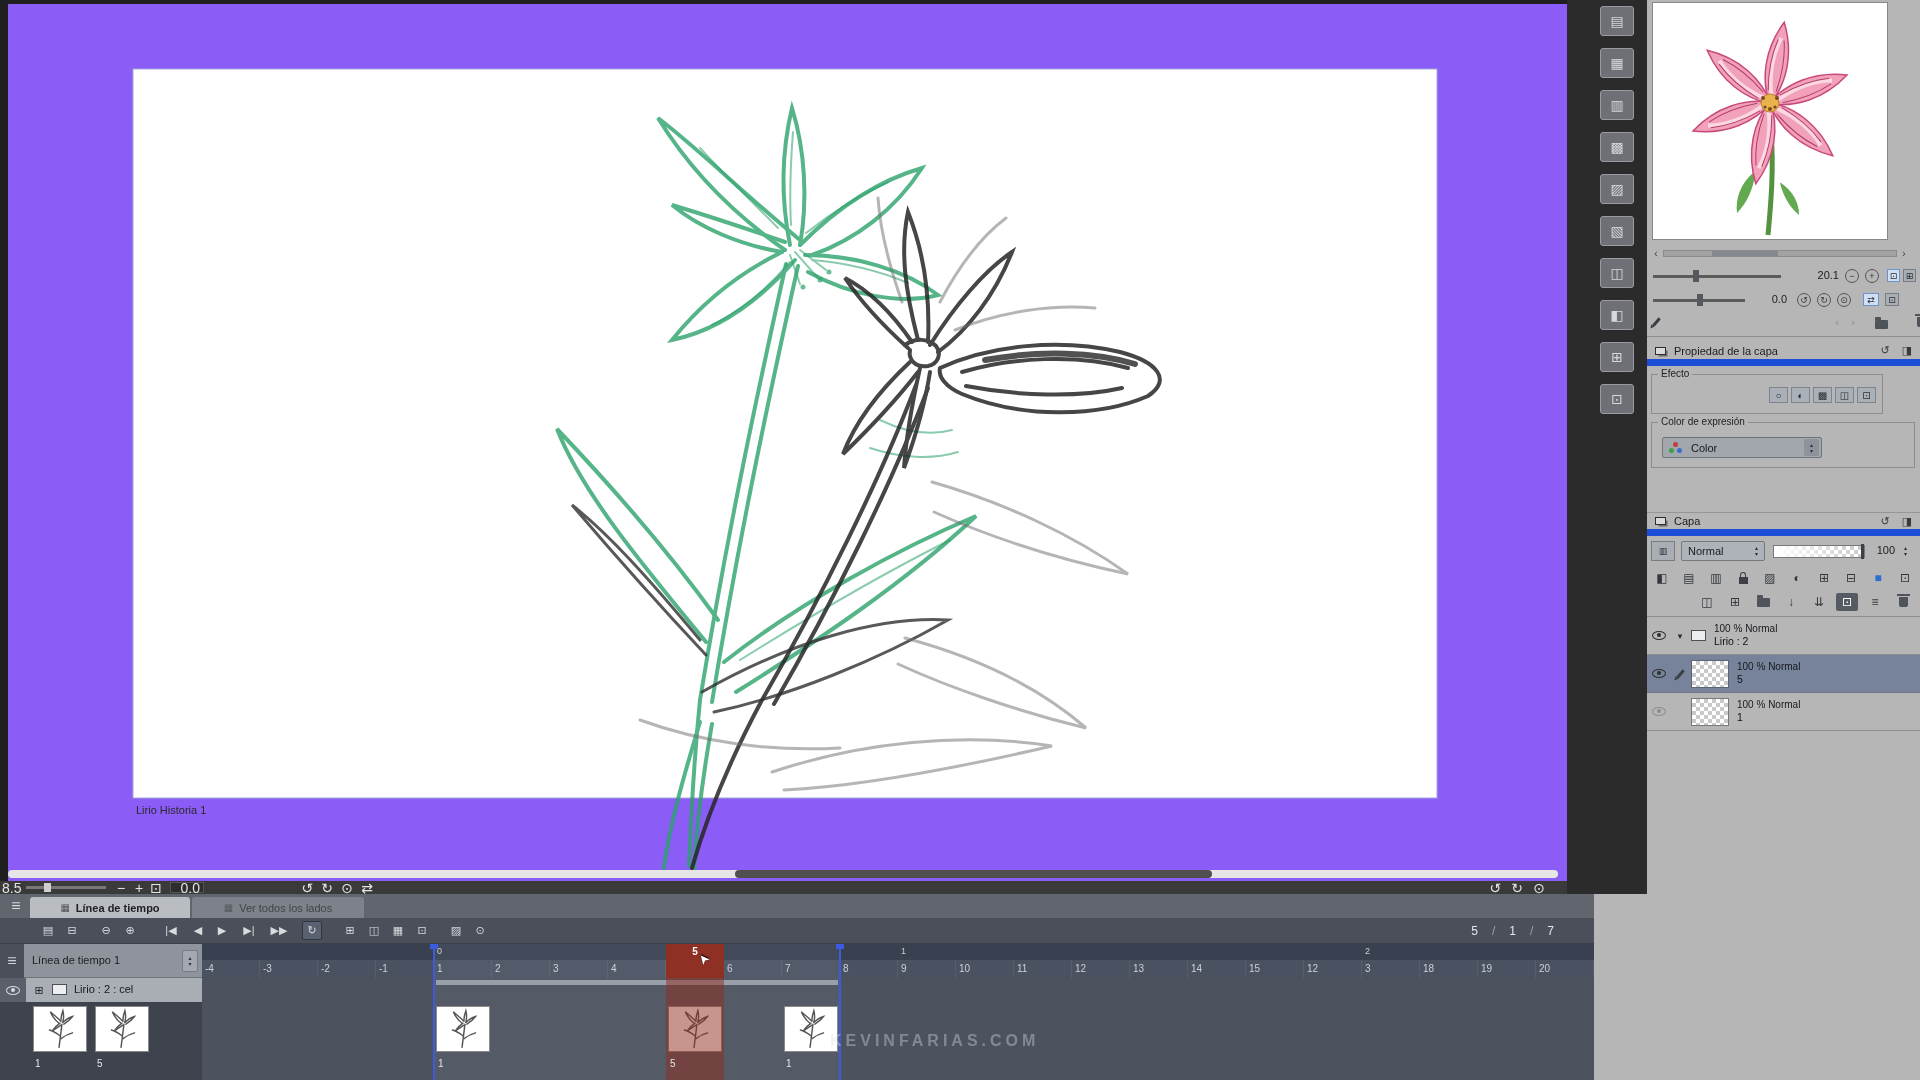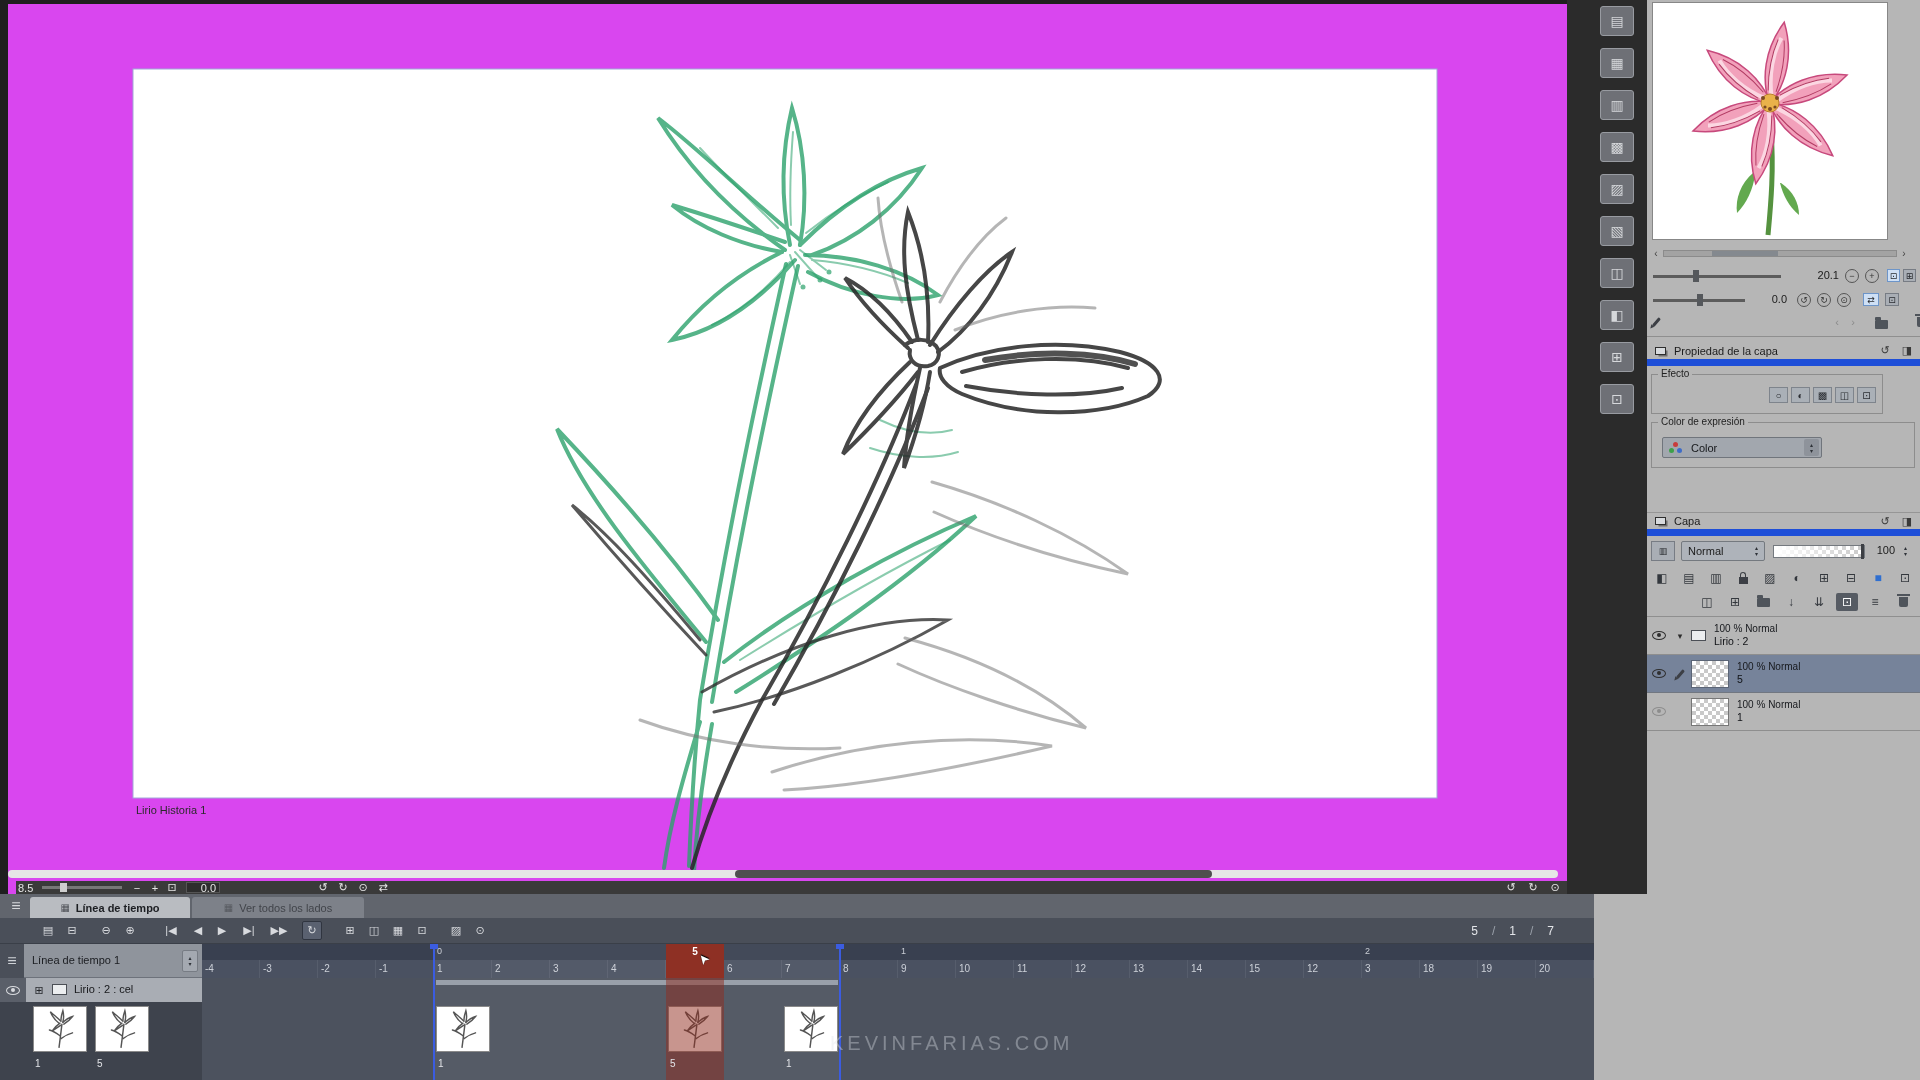--- a/index.html
+++ b/index.html
@@ -2,23 +2,23 @@
 <html><head>
 <meta charset="utf-8">
 <style>
   *{margin:0;padding:0;box-sizing:border-box}
   html,body{width:1920px;height:1080px;overflow:hidden;background:#2e2e2e;
     font-family:"Liberation Sans","DejaVu Sans",sans-serif}
   #root{position:relative;width:1920px;height:1080px}
   .abs{position:absolute}
   .ic{display:flex;align-items:center;justify-content:center;user-select:none}
   
-  #canvas-area{left:0;top:0;width:1567px;height:894px;background:#d946ef}
+  #canvas-area{left:0;top:0;width:1567px;height:894px;background:#8b5cf6}
   #page-label{left:136px;top:804px;font-size:11px;color:#2a2a2a}
-  #statusbar{left:16px;top:881px;width:1567px;height:13px;background:#3a3a3a;color:#e4e4e4;font-size:11px}
+  #statusbar{left:0;top:881px;width:1567px;height:13px;background:#3a3a3a;color:#e4e4e4;font-size:14px}
   #statusbar .sb{position:absolute;top:0;height:13px;display:flex;align-items:center}
   
   #tool-strip{left:1567px;top:0;width:80px;height:894px;background:#2b2b2b}
   .tsi{position:absolute;left:33px;width:34px;height:30px;background:#6e7076;border:1px solid #989ba1;
        border-radius:3px;color:#d6d8db;font-size:14px}
   
   #right-panel{left:1647px;top:0;width:273px;height:1080px;background:#b6b6b6;color:#1b1b1b;font-size:11px}
   #panel-extension{left:1594px;top:894px;width:53px;height:186px;background:#b6b6b6}
   .cbtn{width:14px;height:14px;border:1px solid #555;border-radius:50%;color:#333;font-size:9px}
   .smallbox{height:13px;border:1px solid #777c84;background:#a9aeb5;color:#2a2d31;font-size:9px}
@@ -560,16 +560,16 @@
     <div class="abs" style="left:430px;top:50px;width:8px;height:5px;background:#3b5ce0"></div>
     <div class="abs" style="left:839px;top:50px;width:2px;height:136px;background:#3b5ce0"></div>
     <div class="abs" style="left:836px;top:50px;width:8px;height:5px;background:#3b5ce0"></div>
 
     <div class="abs" style="left:666px;top:50px;width:58px;height:34px;background:#8e3024">
       <span style="display:block;text-align:center;font-size:10px;font-weight:bold;color:#fff;line-height:16px">5</span>
     </div>
     <div class="abs" style="left:666px;top:84px;width:58px;height:102px;background:rgba(146,44,30,0.5)"></div>
     <span class="cellabel" style="left:670px;z-index:5">5</span>
 
-    <span class="abs" style="left:830px;top:138px;font-size:20px;font-weight:normal;letter-spacing:4px;color:rgba(222,226,232,0.38)">KEVINFARIAS.COM</span>
+    <span class="abs" style="left:830px;top:138px;font-size:16px;font-weight:bold;letter-spacing:4px;color:rgba(222,226,232,0.38)">KEVINFARIAS.COM</span>
   </div>
 
 </div>
 
 </body></html>

